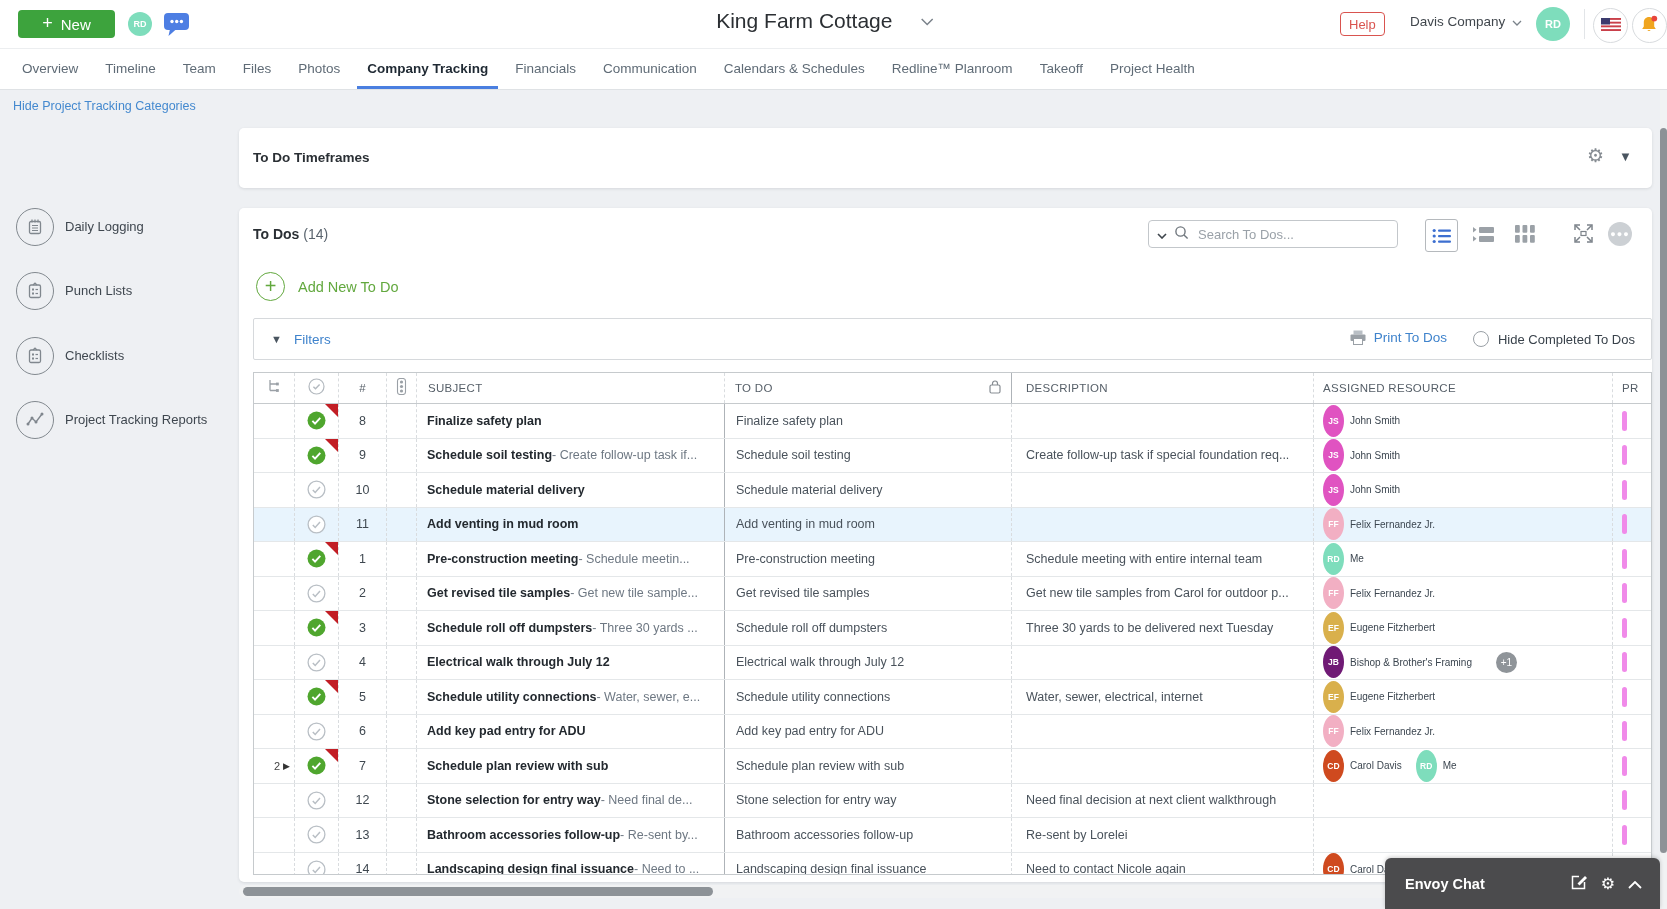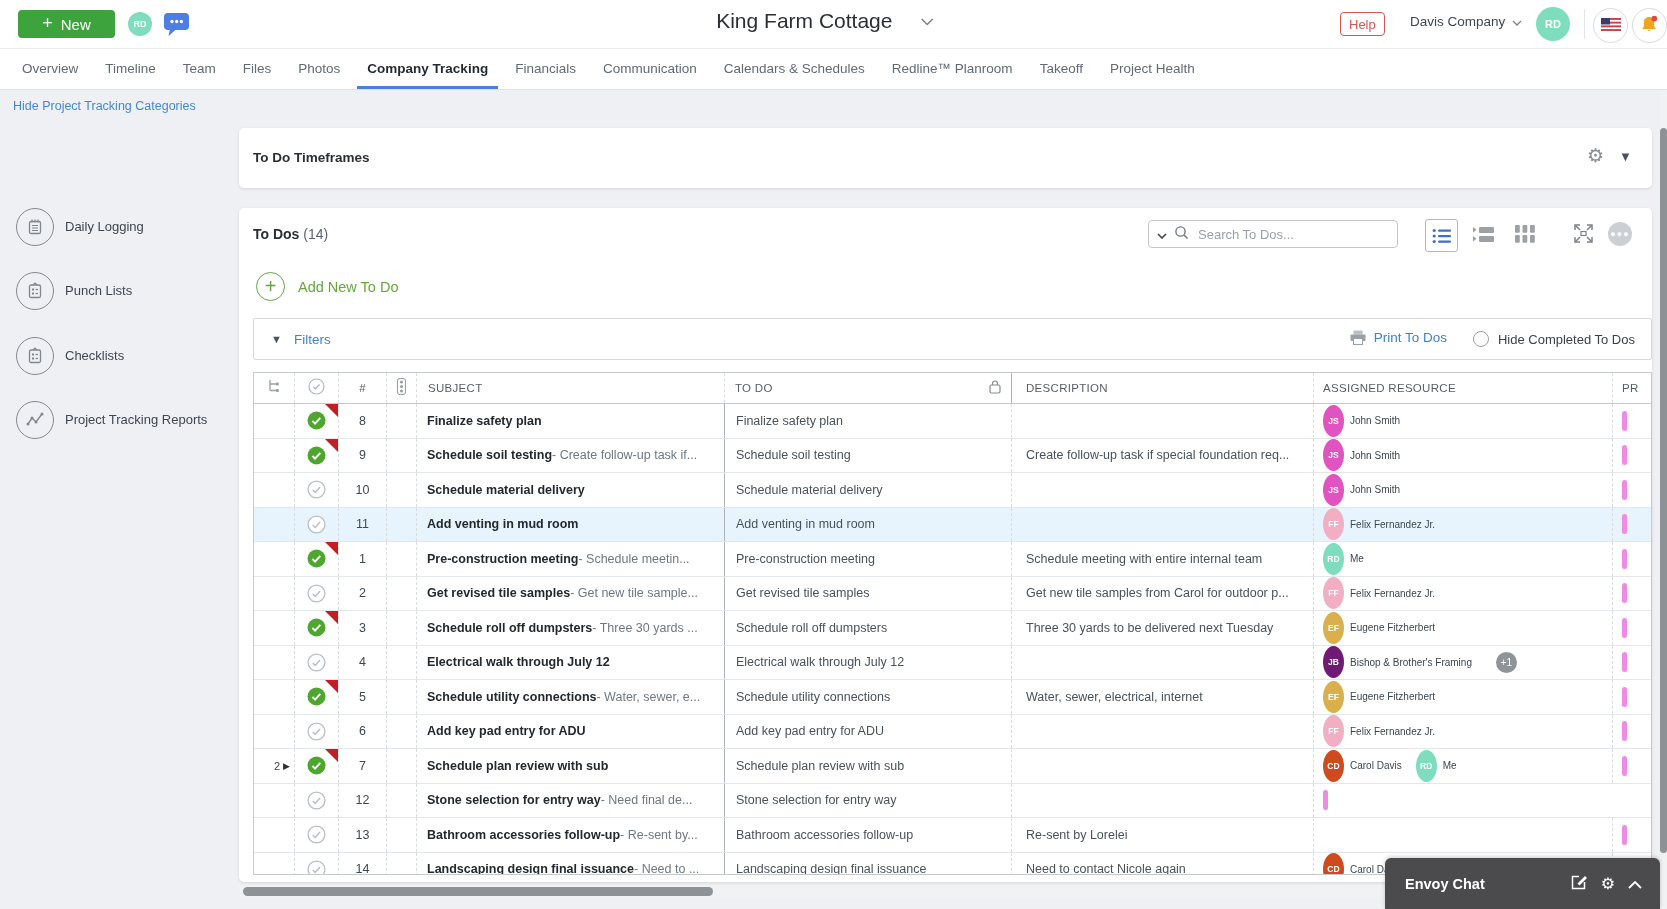--- a/index.html
+++ b/index.html
@@ -723,20 +723,21 @@
                     </svg>
       </span>
     </div>
     <div class="cell bd c-center c-num">12</div>
     <div class="cell bd"></div>
     <div class="cell bs c-todo">
                   <span class="t-title">Stone selection for entry way</span>
                   <span class="t-note"> - Need final de...</span>
                 </div>
     <div class="cell bd c-subj c-subject">Stone selection for entry way</div>
+    <div class="cell bd c-desc c-descr">Need final decision at next client walkthrough</div>
     <div class="cell bd c-res res-wrap"></div>
     <div class="cell c-pr">
                   <span class="pr-bar"></span>
                 </div>
   </div>
               <div class="trow">
     <div class="cell bd c-tree">
       <span class="tree-num"></span>
 
     </div>

